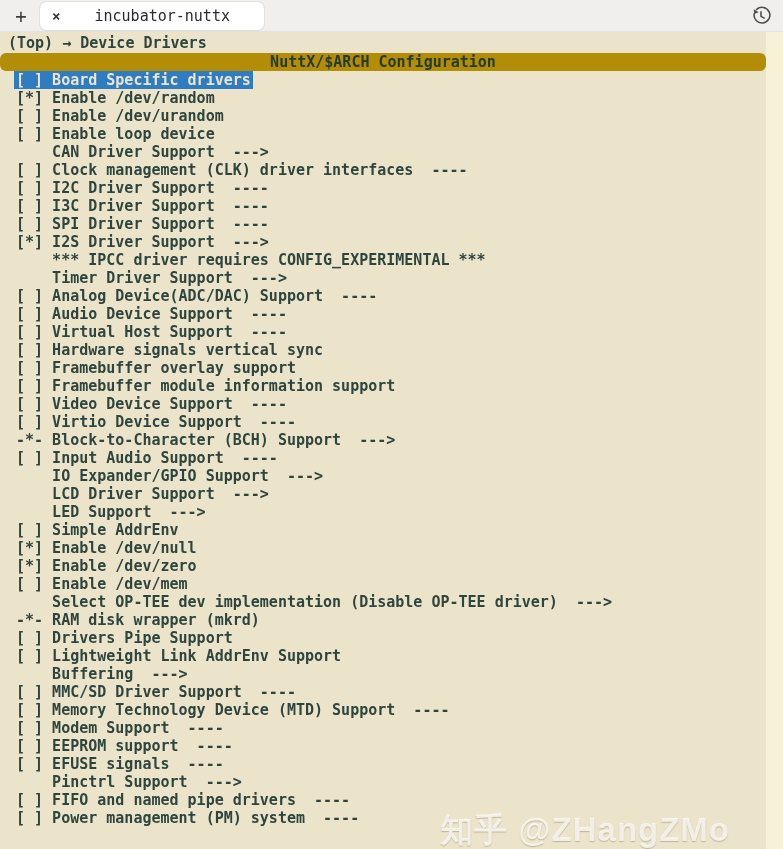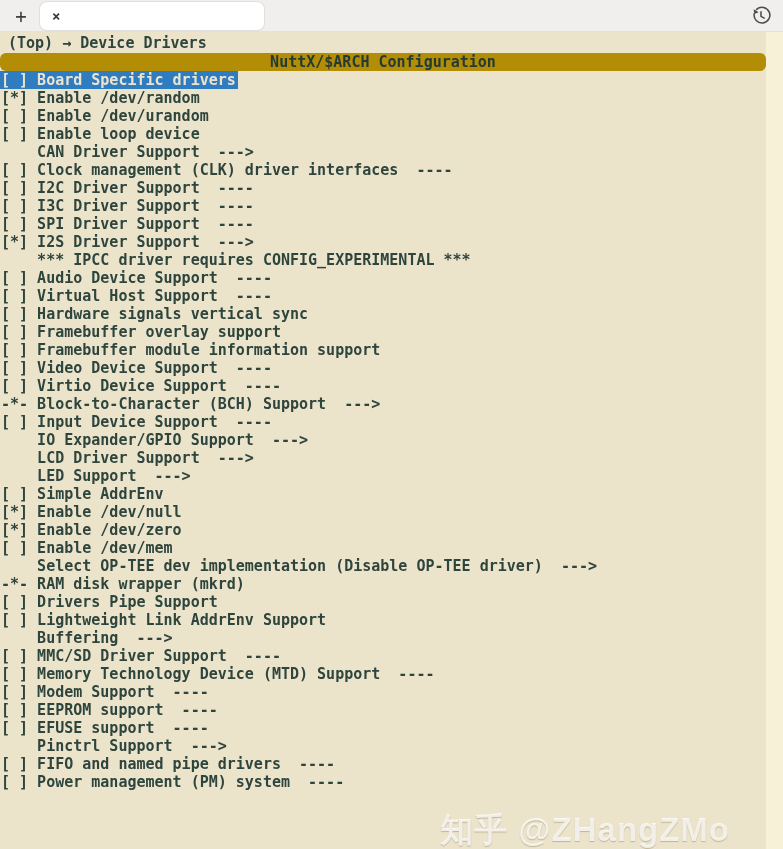--- a/index.html
+++ b/index.html
@@ -66,21 +66,21 @@
   }
   .term-content{position:absolute;top:0;left:0;width:766px;height:100%;}
   .breadcrumb{
     white-space:pre;padding-left:8px;margin-top:3px;height:16px;line-height:16px;
   }
   .menu-titlebar{
     margin-top:2px;height:18px;background:var(--title-bar-bg);
     text-align:center;white-space:pre;color:#243b34;border-radius:6px;
   }
   .menu-list{width:766px;}
-  .term-row{height:18px;white-space:pre;padding-left:1px;cursor:default;}
+  .term-row{height:18px;white-space:pre;padding-left:16px;cursor:default;}
   .row-text{white-space:pre;}
   .row-text.selected{
     background:var(--selection-bg);color:var(--selection-text);
     box-shadow:2px 0 0 var(--selection-bg),-2px 0 0 var(--selection-bg);
   }
   .bottom-bar{
     position:absolute;bottom:0;left:0;width:766px;height:8px;
     background:var(--title-bar-bg);overflow:hidden;
   }
   .bottom-ticks{
@@ -96,20 +96,21 @@
     pointer-events:none;white-space:pre;
   }
 </style>
 </head>
 <body>
 
 <div class="tabbar">
   <div class="new-tab-btn">+</div>
   <div class="tab">
     <span class="tab-close">×</span>
+    <span class="tab-title">incubator-nuttx</span>
   </div>
   <div class="tabbar-spacer"></div>
   <div class="history-btn">
     <svg width="22" height="22" viewBox="0 0 24 24" fill="none">
       <path d="M7.2 4.8 A 8.6 8.6 0 1 1 4.6 9.5" stroke="#4d4d4d" stroke-width="1.7" fill="none" stroke-linecap="round"></path>
       <path d="M4.0 4.6 L4.7 9.7 L9.5 8.0 Z" fill="#4d4d4d"></path>
       <path d="M12 7.5 V12.4 L15.4 14.3" stroke="#4d4d4d" stroke-width="1.7" fill="none" stroke-linecap="round" stroke-linejoin="round"></path>
     </svg>
   </div>
 </div>
@@ -124,46 +125,48 @@
         <div class="term-row"><span class="row-text">[*] Enable /dev/random</span></div>
         <div class="term-row"><span class="row-text">[ ] Enable /dev/urandom</span></div>
         <div class="term-row"><span class="row-text">[ ] Enable loop device</span></div>
         <div class="term-row"><span class="row-text">    CAN Driver Support  ---&gt;</span></div>
         <div class="term-row"><span class="row-text">[ ] Clock management (CLK) driver interfaces  ----</span></div>
         <div class="term-row"><span class="row-text">[ ] I2C Driver Support  ----</span></div>
         <div class="term-row"><span class="row-text">[ ] I3C Driver Support  ----</span></div>
         <div class="term-row"><span class="row-text">[ ] SPI Driver Support  ----</span></div>
         <div class="term-row"><span class="row-text">[*] I2S Driver Support  ---&gt;</span></div>
         <div class="term-row"><span class="row-text">    *** IPCC driver requires CONFIG_EXPERIMENTAL ***</span></div>
+        <div class="term-row"><span class="row-text">    Timer Driver Support  ---&gt;</span></div>
+        <div class="term-row"><span class="row-text">[ ] Analog Device(ADC/DAC) Support  ----</span></div>
         <div class="term-row"><span class="row-text">[ ] Audio Device Support  ----</span></div>
         <div class="term-row"><span class="row-text">[ ] Virtual Host Support  ----</span></div>
         <div class="term-row"><span class="row-text">[ ] Hardware signals vertical sync</span></div>
         <div class="term-row"><span class="row-text">[ ] Framebuffer overlay support</span></div>
         <div class="term-row"><span class="row-text">[ ] Framebuffer module information support</span></div>
         <div class="term-row"><span class="row-text">[ ] Video Device Support  ----</span></div>
         <div class="term-row"><span class="row-text">[ ] Virtio Device Support  ----</span></div>
         <div class="term-row"><span class="row-text">-*- Block-to-Character (BCH) Support  ---&gt;</span></div>
-        <div class="term-row"><span class="row-text">[ ] Input Device Support  ----</span></div>
+        <div class="term-row"><span class="row-text">[ ] Input Audio Support  ----</span></div>
         <div class="term-row"><span class="row-text">    IO Expander/GPIO Support  ---&gt;</span></div>
         <div class="term-row"><span class="row-text">    LCD Driver Support  ---&gt;</span></div>
         <div class="term-row"><span class="row-text">    LED Support  ---&gt;</span></div>
         <div class="term-row"><span class="row-text">[ ] Simple AddrEnv</span></div>
         <div class="term-row"><span class="row-text">[*] Enable /dev/null</span></div>
         <div class="term-row"><span class="row-text">[*] Enable /dev/zero</span></div>
         <div class="term-row"><span class="row-text">[ ] Enable /dev/mem</span></div>
         <div class="term-row"><span class="row-text">    Select OP-TEE dev implementation (Disable OP-TEE driver)  ---&gt;</span></div>
         <div class="term-row"><span class="row-text">-*- RAM disk wrapper (mkrd)</span></div>
         <div class="term-row"><span class="row-text">[ ] Drivers Pipe Support</span></div>
         <div class="term-row"><span class="row-text">[ ] Lightweight Link AddrEnv Support</span></div>
         <div class="term-row"><span class="row-text">    Buffering  ---&gt;</span></div>
         <div class="term-row"><span class="row-text">[ ] MMC/SD Driver Support  ----</span></div>
         <div class="term-row"><span class="row-text">[ ] Memory Technology Device (MTD) Support  ----</span></div>
         <div class="term-row"><span class="row-text">[ ] Modem Support  ----</span></div>
         <div class="term-row"><span class="row-text">[ ] EEPROM support  ----</span></div>
-        <div class="term-row"><span class="row-text">[ ] EFUSE support  ----</span></div>
+        <div class="term-row"><span class="row-text">[ ] EFUSE signals  ----</span></div>
         <div class="term-row"><span class="row-text">    Pinctrl Support  ---&gt;</span></div>
         <div class="term-row"><span class="row-text">[ ] FIFO and named pipe drivers  ----</span></div>
         <div class="term-row"><span class="row-text">[ ] Power management (PM) system  ----</span></div>
       </div>
     <div class="bottom-bar">
       <div class="bottom-ticks"></div>
     </div>
     <div class="watermark">知乎 @ZHangZMo</div>
   </div>
 </div>

